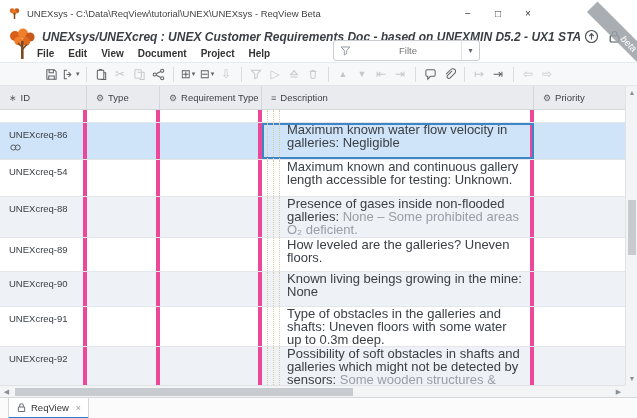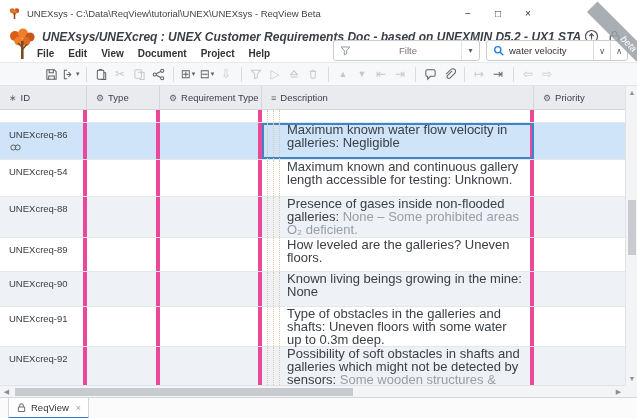--- a/index.html
+++ b/index.html
@@ -151,31 +151,20 @@
     </div>
     <div class="inputbox filterbox">
       <span class="boxicon">
         <svg width="11" height="11" viewBox="0 0 14 14" fill="none" stroke="#8d939b" stroke-width="1.2">
             <path d="M1.5 2.5h11L8.5 7v4l-3 1.5V7z"></path>
           </svg>
       </span>
       <input placeholder="Filter" style="">
       <span class="ddcaret">▾</span>
     </div>
-    <div class="inputbox searchbox">
-      <span class="boxicon">
-        <svg width="12" height="12" viewBox="0 0 14 14" fill="none" stroke="#1e7be0" stroke-width="1.5">
-            <circle cx="5.6" cy="5.6" r="3.6"></circle>
-            <path d="M8.4 8.4L12 12"></path>
-          </svg>
-      </span>
-      <input value="water velocity" style="">
-      <span class="snavbtn">∨</span>
-      <span class="snavbtn">∧</span>
-    </div>
   </div>
   <div class="ribbon">beta</div>
 
   <div class="toolbar">
     <span class="tbtn">
         <svg width="13" height="13" viewBox="0 0 14 14" fill="none" stroke="#5f6368" stroke-width="1.1">
           <path d="M2 2h8l2 2v8H2z"></path>
           <path d="M4.5 2v3h4.5V2M4 12V8.5h6V12"></path>
         </svg>
       </span>

